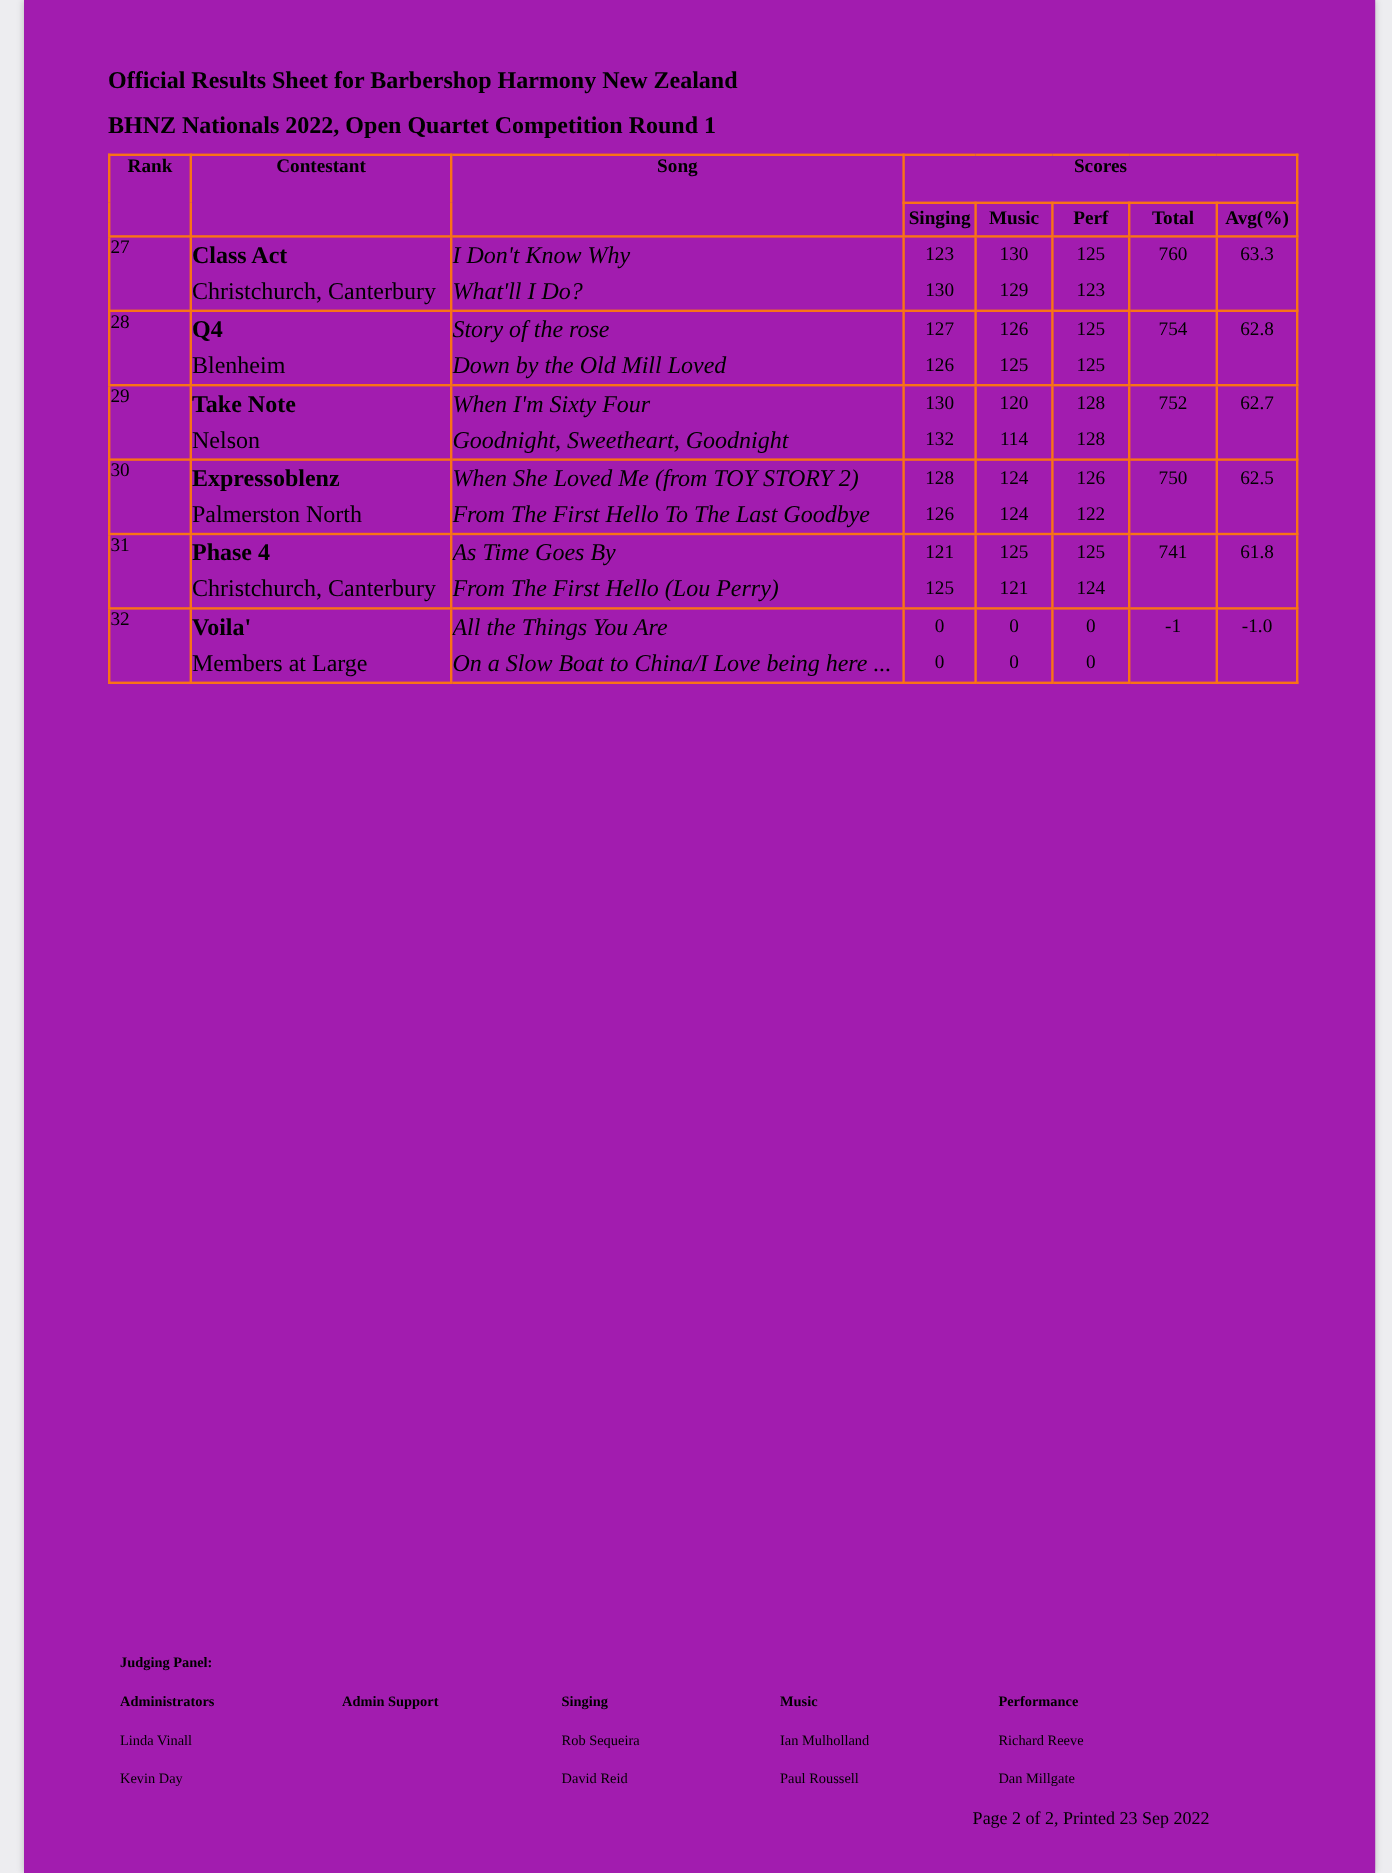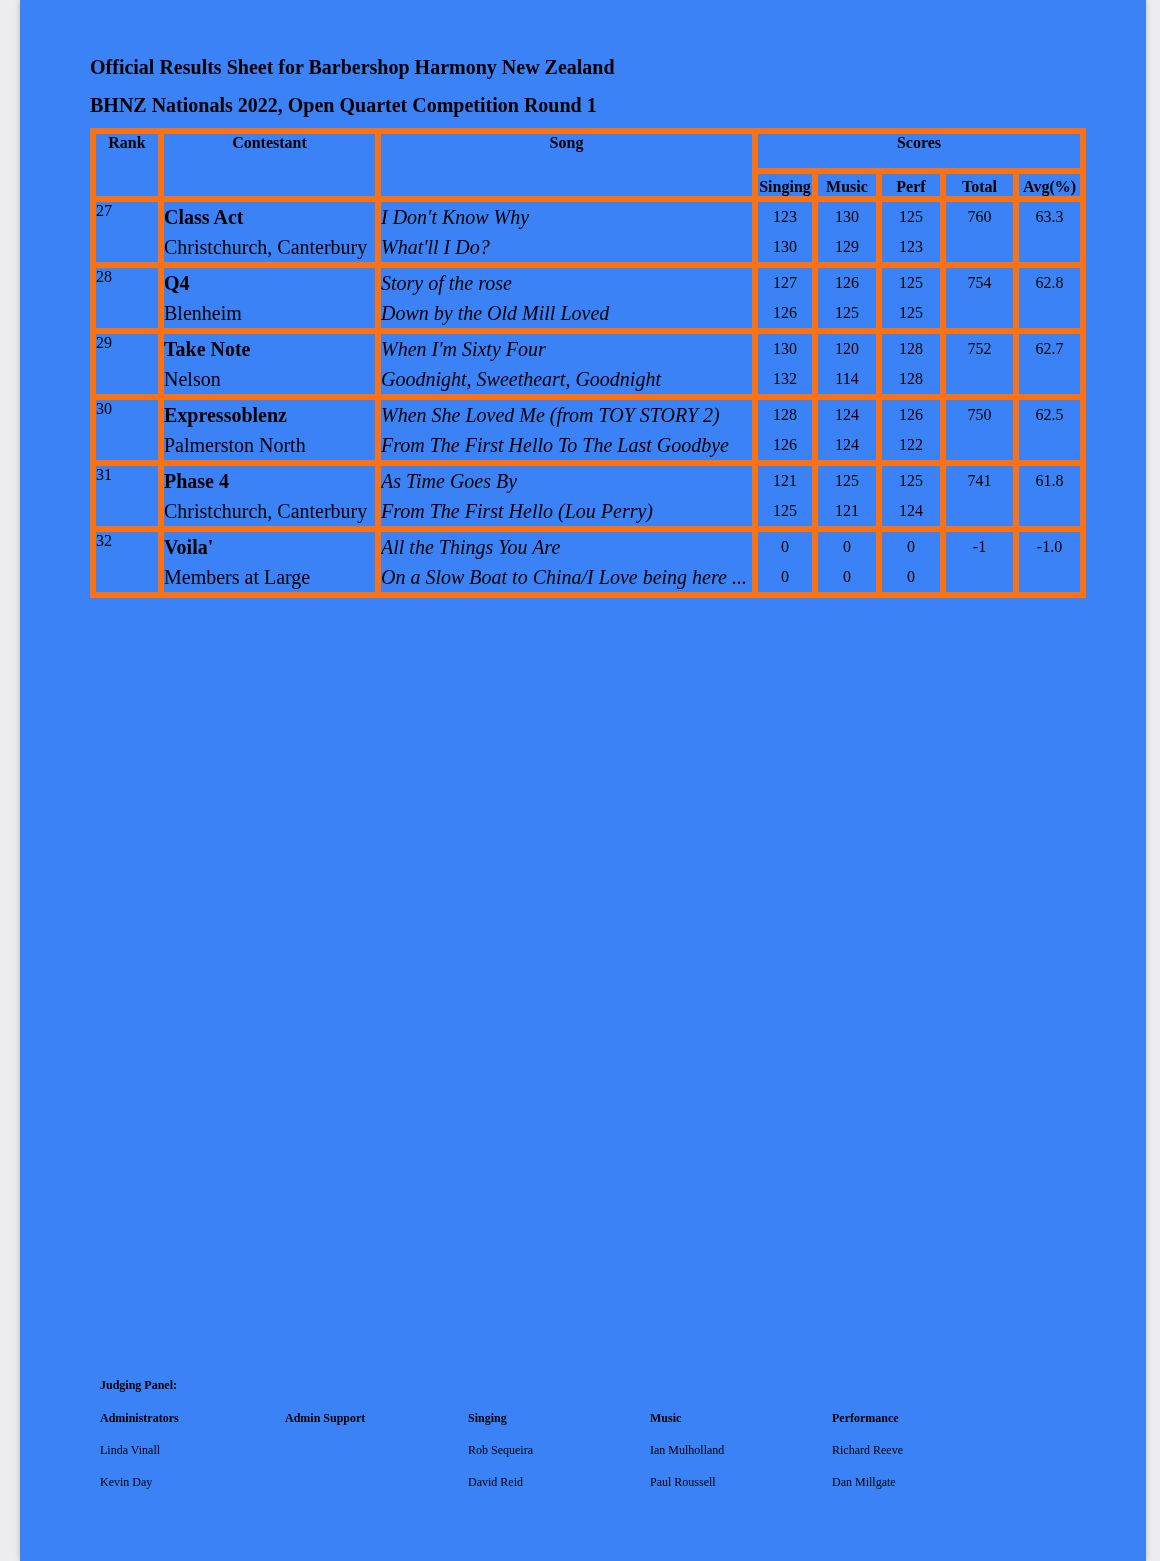--- a/index.html
+++ b/index.html
@@ -8,42 +8,42 @@
     width: 1160px; height: 1561px;
     background: #ededf0;
     font-family: "Liberation Serif", "DejaVu Serif", serif;
     color: #000;
     overflow: hidden;
   }
   .page {
     position: absolute;
     left: 20px; top: 0;
     width: 1126px; height: 1561px;
-    background: #3b82f6;
+    background: #a21caf;
     box-shadow: 0 0 6px rgba(0,0,0,0.22);
   }
   .doc-title {
     position: absolute;
     left: 70px;
     font-size: 20px;
     font-weight: bold;
     white-space: nowrap;
   }
   .doc-title.line1 { top: 56px; }
   .doc-title.line2 { top: 94px; }
 
   table.results {
     position: absolute;
     left: 70px; top: 128px;
     width: 990px;
     border-collapse: collapse;
     table-layout: fixed;
   }
   table.results th, table.results td {
-    border: 6px solid #f97316;
+    border: 2px solid #f97316;
     padding: 0;
     vertical-align: top;
   }
   th.hdr {
     font-size: 16px;
     font-weight: bold;
     text-align: center;
     padding-top: 9px;
   }
   tr.hdr-row-a { height: 40px; }
@@ -344,14 +344,15 @@
         <div class="member">Paul Roussell</div>
       </div>
       <div class="judge-col">
         <div class="col-title">Performance</div>
         <div class="member">Richard Reeve</div>
         <div class="member">Dan Millgate</div>
       </div>
     </div>
   </div>
 
+  <div class="page-footer">Page 2 of 2, Printed 23 Sep 2022</div>
 
 </div>
 
 </body></html>

